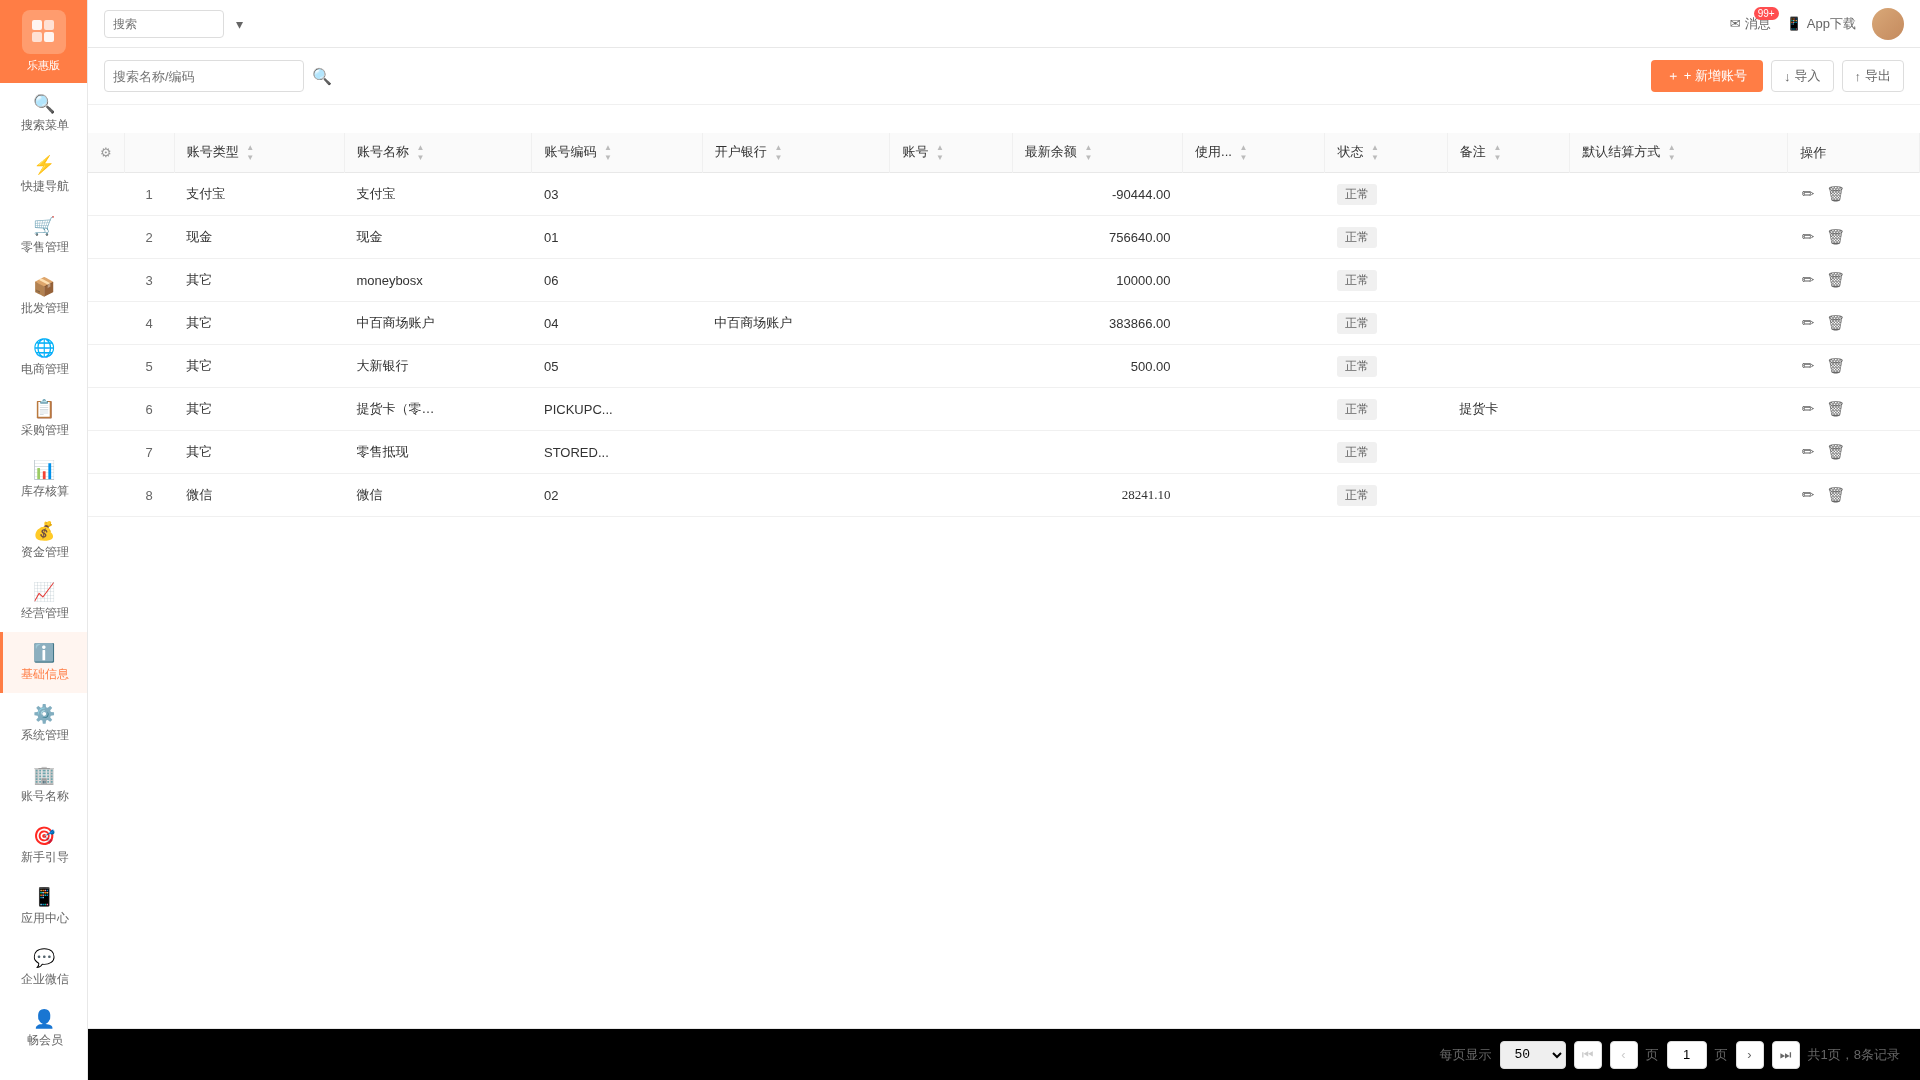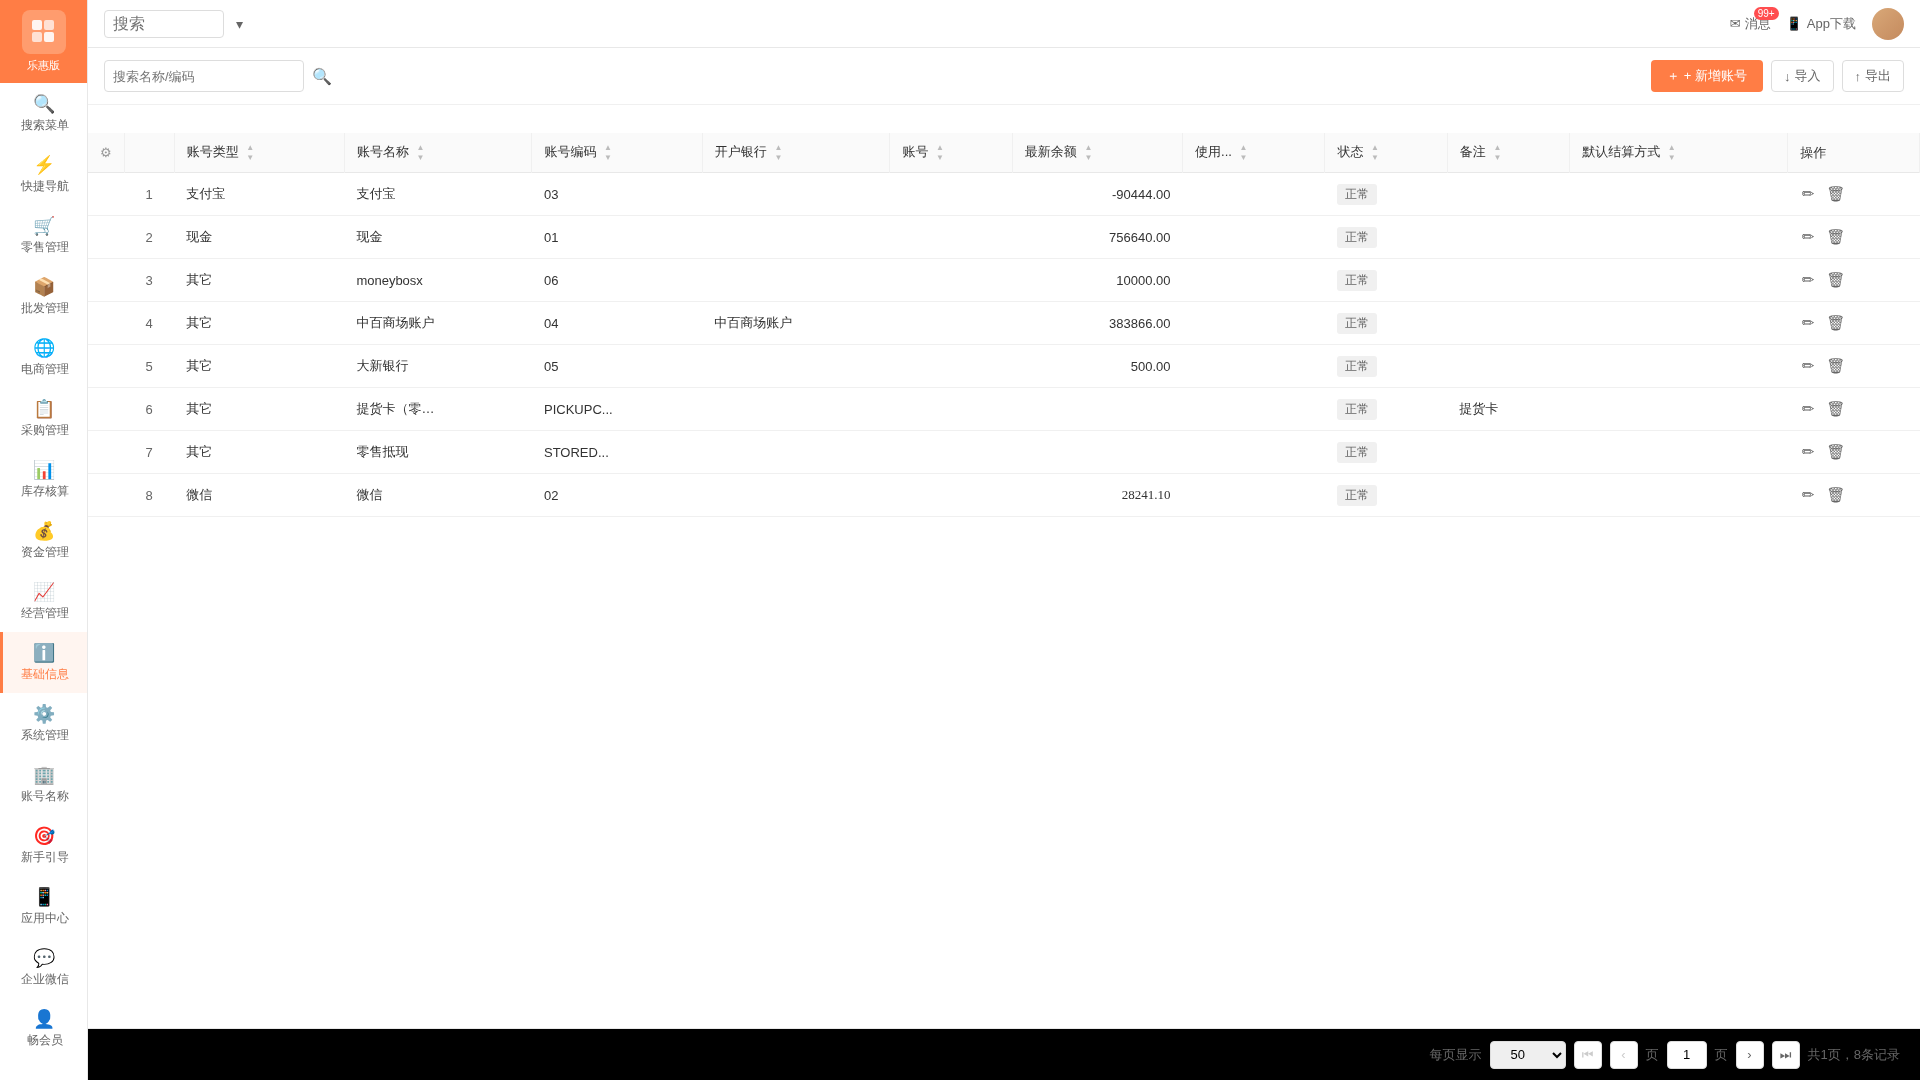--- a/index.html
+++ b/index.html
@@ -70,21 +70,21 @@
       border-bottom: 1px solid #e8e8e8;
       flex-shrink: 0;
     }
     .top-header-left { display: flex; align-items: center; gap: 12px; }
     .search-box {
       width: 120px;
       height: 28px;
       border: 1px solid #ddd;
       border-radius: 4px;
       padding: 8px 8px;
-      font-size: 16px;
+      font-size: 12px;
     }
     .dropdown-btn {
       background: none;
       border: none;
       cursor: pointer;
       color: #666;
       font-size: 14px;
     }
     .top-header-right { display: flex; align-items: center; gap: 16px; }
     .msg-btn {
@@ -306,23 +306,24 @@
       padding: 0 20px;
       gap: 8px;
       flex-shrink: 0;
       background: #000000;
     }
     .page-size-label { color: #666; font-size: 13px; }
     .page-size-select {
       height: 28px;
       border: 1px solid #ddd;
       border-radius: 4px;
-      padding: 0 16px;
-      font-size: 13px;
-      cursor: pointer;
+      padding: 0 10px;
+      font-size: 13px;
+      cursor: pointer;
+      font-family: Liberation Mono, monospace;
     }
     .page-nav-btn {
       background: #fff;
       border: 1px solid #ddd;
       border-radius: 4px;
       width: 28px;
       height: 28px;
       cursor: pointer;
       display: flex;
       align-items: center;

